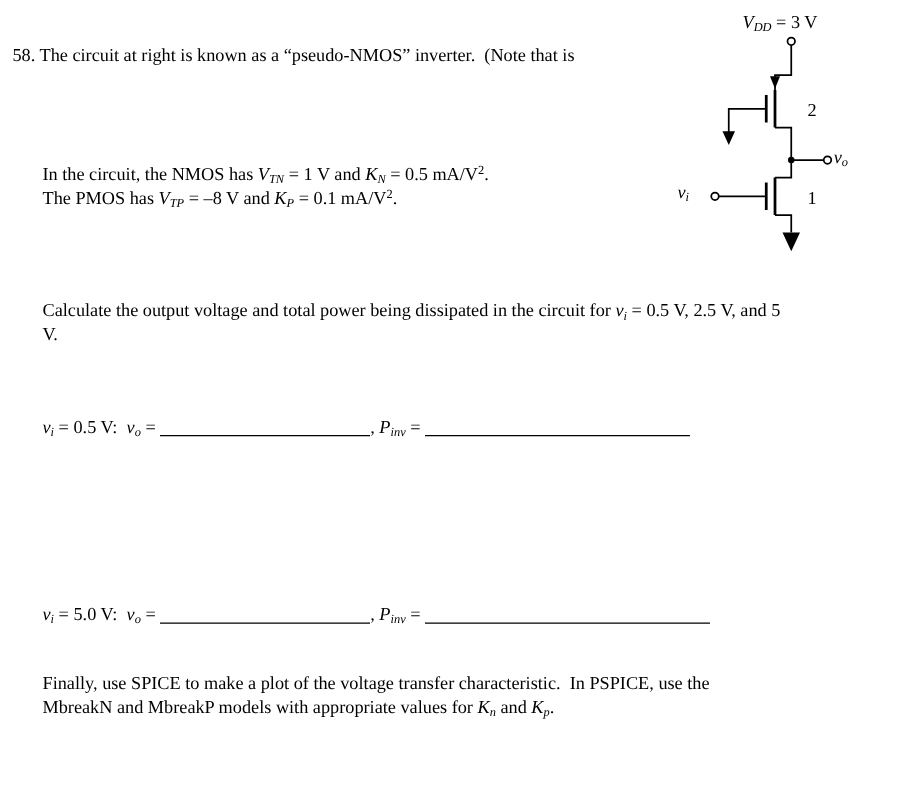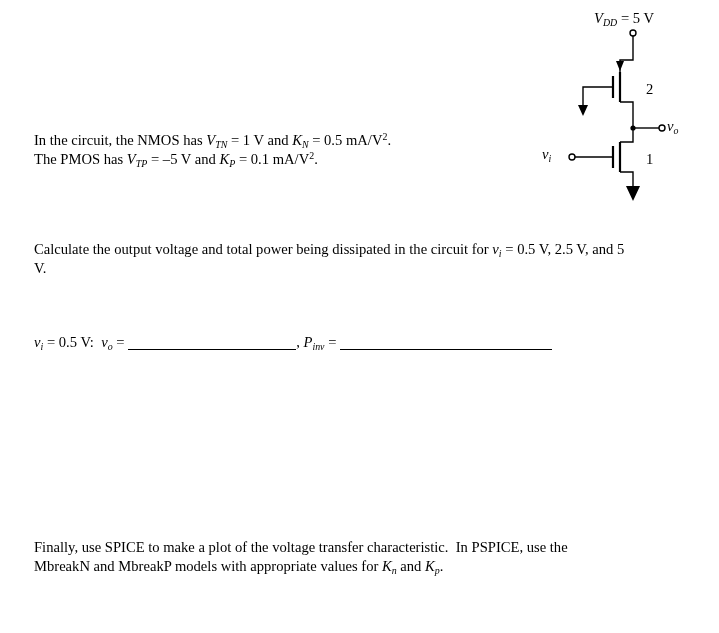--- a/index.html
+++ b/index.html
@@ -24,30 +24,32 @@
   .b2{width:212px;}
   .b2w{width:228px;}
   .circuit{position:absolute;left:525px;top:4px;width:194px;height:212px;}
   .clabel{position:absolute;white-space:pre;}
 </style>
 </head>
 <body>
 
 <div class="page">
 
+  <div class="line" style="left:10px;top:36px"><span>58. The circuit at right is known as a “pseudo-NMOS” inverter.  (Note that is</span></div>
 
   <div class="line" style="left:34px;top:127px"><span>In the circuit, the NMOS has </span><span class="it">V</span><span class="itsub">TN</span><span> = 1 V and </span><span class="it">K</span><span class="itsub">N</span><span> = 0.5 mA/V</span><span class="sup">2</span><span>.</span></div>
-  <div class="line" style="left:34px;top:146px"><span>The PMOS has </span><span class="it">V</span><span class="itsub">TP</span><span> = –5 V and </span><span class="it">K</span><span class="itsub">P</span><span> = 0.1 mA/V</span><span class="sup">2</span><span>.</span></div>
+  <div class="line" style="left:34px;top:146px"><span>The PMOS has </span><span class="it">V</span><span class="itsub">TP</span><span> = –8 V and </span><span class="it">K</span><span class="itsub">P</span><span> = 0.1 mA/V</span><span class="sup">2</span><span>.</span></div>
 
   <div class="line" style="left:34px;top:240px"><span>Calculate the output voltage and total power being dissipated in the circuit for </span><span class="it">v</span><span class="itsub">i</span><span> = 0.5 V, 2.5 V, and 5</span></div>
   <div class="line" style="left:34px;top:259px"><span>V.</span></div>
 
   <div class="line" style="left:34px;top:333px"><span><span class="it">v</span><span class="itsub">i</span><span> = 0.5 V:  </span><span class="it">v</span><span class="itsub">o</span><span> = </span></span><span class="blank b1"></span><span><span>, </span><span class="it">P</span><span class="itsub">inv</span><span> = </span></span><span class="blank b2"></span></div>
 
 
+  <div class="line" style="left:34px;top:483px"><span><span class="it">v</span><span class="itsub">i</span><span> = 5.0 V:  </span><span class="it">v</span><span class="itsub">o</span><span> = </span></span><span class="blank b1"></span><span><span>, </span><span class="it">P</span><span class="itsub">inv</span><span> = </span></span><span class="blank b2w"></span></div>
 
   <div class="line" style="left:34px;top:557px"><span>MbreakN and MbreakP models with appropriate values for </span><span class="it">K</span><span class="itsub">n</span><span> and </span><span class="it">K</span><span class="itsub">p</span><span>.</span></div>
   <div class="line" style="left:34px;top:538px"><span>Finally, use SPICE to make a plot of the voltage transfer characteristic.  In PSPICE, use the</span></div>
 
   <div class="circuit">
     <svg width="194" height="212" viewBox="0 0 194 212" xmlns="http://www.w3.org/2000/svg">
       <g stroke="#000" stroke-width="1.4" fill="none">
         <circle cx="108" cy="29" r="3"></circle>
         <path d="M108 32 V56 H95 V68"></path>
         <path d="M95 68 V98" stroke-width="2.2"></path>
@@ -63,20 +65,20 @@
         <circle cx="47" cy="153" r="3"></circle>
         <path d="M95 168 H108 V182"></path>
       </g>
       <g fill="#000" stroke="none">
         <polygon points="91,57 99,57 95,67"></polygon>
         <polygon points="53,101 63,101 58,112"></polygon>
         <polygon points="101,182 115,182 108,197"></polygon>
         <circle cx="108" cy="124" r="2.6"></circle>
       </g>
     </svg>
-    <div class="clabel" style="left:69px;top:5px"><span class="it">V</span><span class="itsub">DD</span><span> = 5 V</span></div>
+    <div class="clabel" style="left:69px;top:5px"><span class="it">V</span><span class="itsub">DD</span><span> = 3 V</span></div>
     <div class="clabel" style="left:121px;top:76px">2</div>
     <div class="clabel" style="left:142px;top:113px"><span class="it">v</span><span class="itsub">o</span></div>
     <div class="clabel" style="left:17px;top:141px"><span class="it">v</span><span class="itsub">i</span></div>
     <div class="clabel" style="left:121px;top:146px">1</div>
   </div>
 
 </div>
 
 </body></html>

